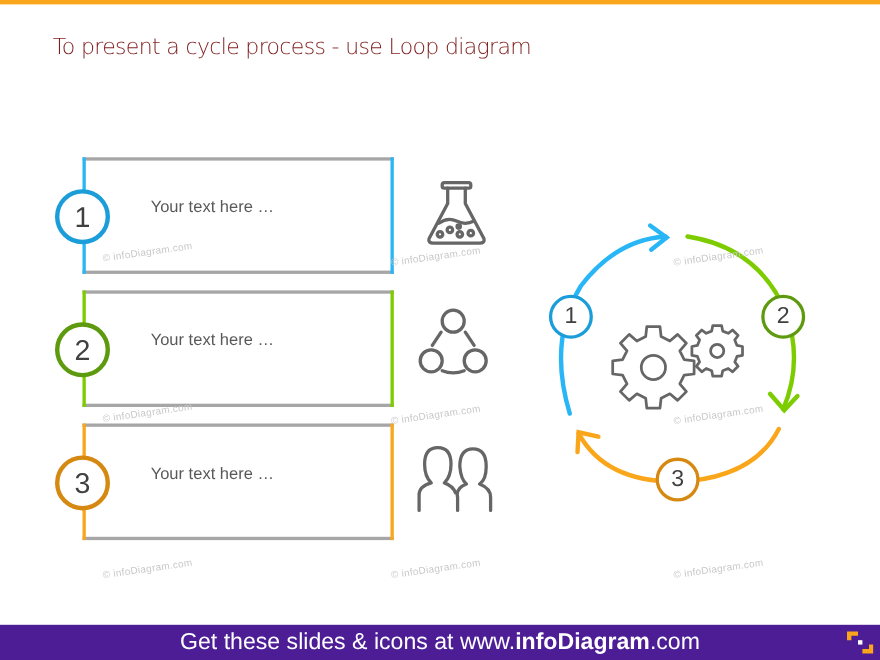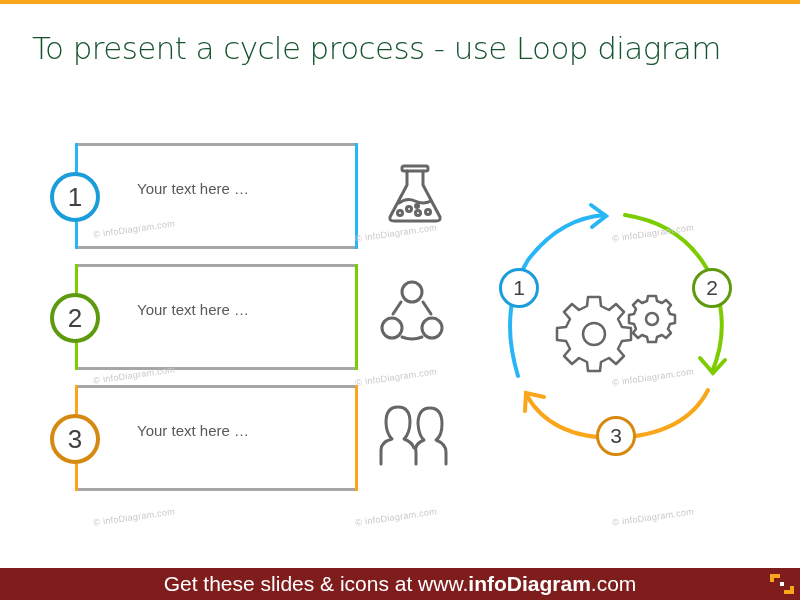--- a/index.html
+++ b/index.html
@@ -1,31 +1,31 @@
 <!DOCTYPE html>
 <html><head>
 <meta charset="utf-8">
 <style>
   * { box-sizing: border-box; margin: 0; padding: 0; }
   html, body { width: 800px; height: 600px; overflow: hidden; background: #ffffff; }
   body { position: relative; font-family: "Liberation Sans", sans-serif; }
   .topbar { position: absolute; left: 0; top: 0; width: 800px; height: 4px; background: #FAA61A; }
-  .title { position: absolute; left: 32px; top: 30px; font-size: 31px; color: #14532d; font-family: "DejaVu Sans", sans-serif; font-weight: 300; letter-spacing: -0.6px; white-space: nowrap; }
+  .title { position: absolute; left: 48px; top: 30px; font-size: 20px; color: #7f1d1d; font-family: "DejaVu Sans", sans-serif; font-weight: 300; letter-spacing: -0.6px; white-space: nowrap; }
   .step { position: absolute; left: 75px; width: 283px; height: 106px; }
   .step .top, .step .bottom { position: absolute; left: 0; right: 0; height: 3px; background: #A6A6A6; }
   .step .top { top: 0; } .step .bottom { bottom: 0; }
   .step .lbar, .step .rbar { position: absolute; top: 0; bottom: 0; width: 3px; }
   .step .lbar { left: 0; } .step .rbar { right: 0; }
   .step .num { position: absolute; left: -25px; top: 29px; width: 50px; height: 50px; border-radius: 50%; background: #fff; border-width: 4px; border-style: solid; display: flex; align-items: center; justify-content: center; font-size: 26px; color: #404040; }
   .step .txt { position: absolute; left: 62px; top: 37px; font-size: 15px; color: #595959; white-space: nowrap; }
   .icon { position: absolute; }
   .wm { position: absolute; font-size: 9px; color: #c8c8c8; transform: rotate(-8deg); white-space: nowrap; letter-spacing: 0.3px; }
   .cycle { position: absolute; left: 490px; top: 200px; width: 260px; height: 270px; }
   .cnum { position: absolute; width: 40px; height: 40px; border-radius: 50%; background: #fff; border: 3px solid; display: flex; align-items: center; justify-content: center; font-size: 21px; color: #404040; }
-  .footer { position: absolute; left: 0; top: 568px; width: 800px; height: 32px; background: #7f1d1d; }
+  .footer { position: absolute; left: 0; top: 568px; width: 800px; height: 32px; background: #4c1d95; }
   .footer .ft { position: absolute; left: 0; width: 800px; top: 4px; text-align: center; color: #fff; font-size: 21px; white-space: nowrap; }
   .footer .ft b { font-weight: bold; }
   .footer .logo { position: absolute; right: 6px; top: 5px; width: 24px; height: 22px; }
 </style>
 </head>
 <body>
 
 <div class="topbar"></div>
 <div class="title">To present a cycle process - use Loop diagram</div>
 

